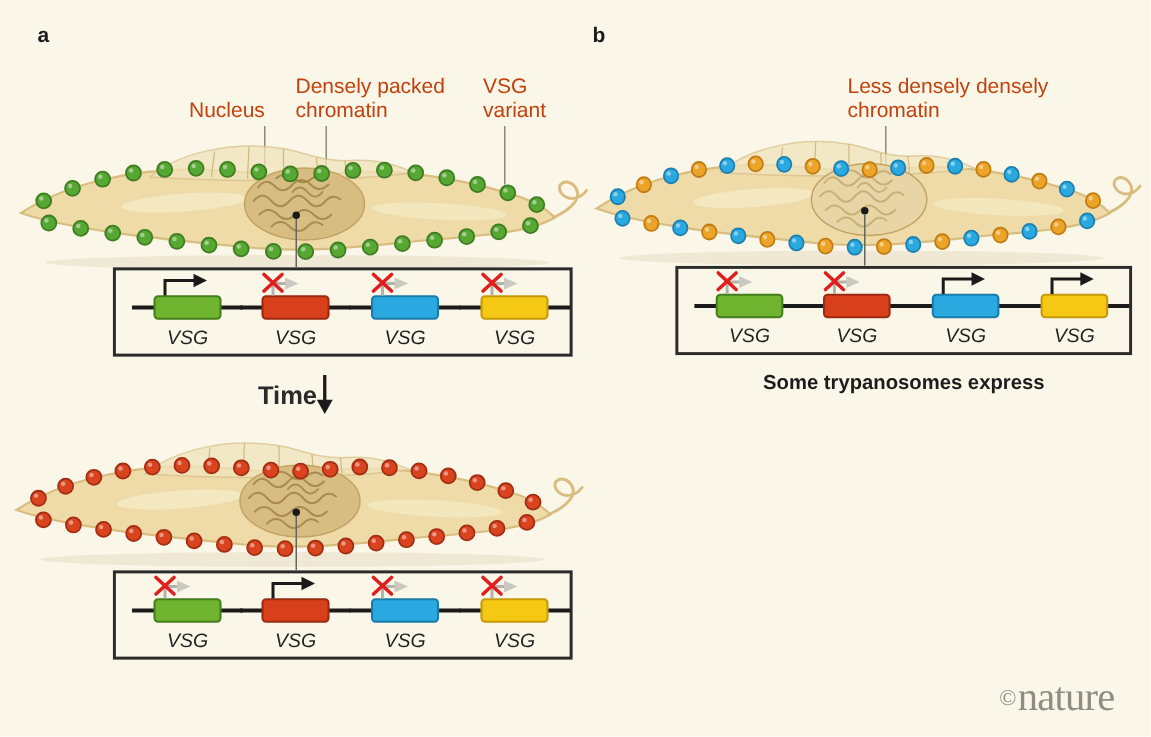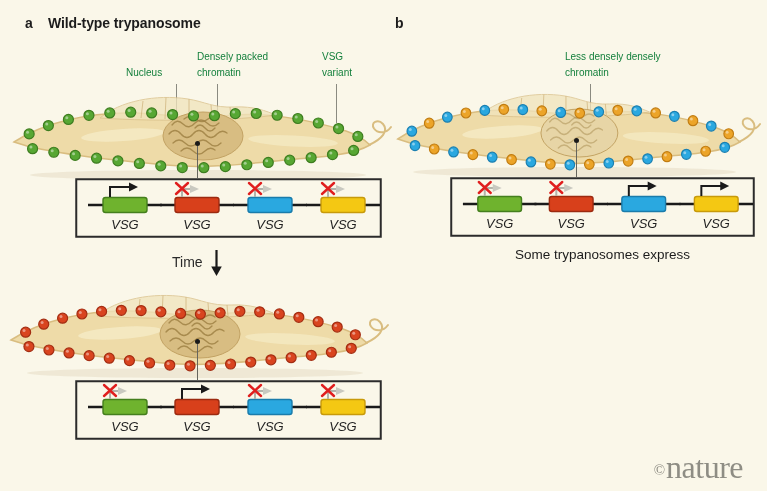--- a/index.html
+++ b/index.html
@@ -1,37 +1,36 @@
 <!DOCTYPE html>
 <html><head>
 <meta charset="utf-8">
 <style>
   html,body{margin:0;padding:0;}
   body{font-family:"Liberation Sans",sans-serif;background:#ffffff;}
   .figure{position:relative;width:767px;height:491px;background:#faf7e9;overflow:hidden;}
   .panel-tag{position:absolute;font-size:14px;font-weight:bold;color:#1c1c1c;}
   .panel-title{position:absolute;font-size:14px;font-weight:bold;color:#1c1c1c;letter-spacing:-0.1px;}
-  .lbl{position:absolute;font-size:10px;color:#15803d;line-height:16px;white-space:nowrap;}
+  .lbl{position:absolute;font-size:14px;color:#c2410c;line-height:16px;white-space:nowrap;}
   .leader{position:absolute;width:1.5px;background:#8a8a80;}
   .npt-dot{position:absolute;width:5px;height:5px;border-radius:50%;background:#1a1a1a;}
   .npt-line{position:absolute;width:1.5px;background:#66655d;}
   .cell,.genebox,.timearrow{position:absolute;display:block;}
-  .time-lbl{position:absolute;font-size:14px;color:#2a2a2a;}
-  .caption{position:absolute;font-size:13.5px;font-weight:normal;color:#1c1c1c;text-align:center;line-height:17px;}
+  .time-lbl{position:absolute;font-size:17px;color:#2a2a2a;font-weight:bold;}
+  .caption{position:absolute;font-size:13.5px;font-weight:bold;color:#1c1c1c;text-align:center;line-height:17px;}
   .logo{position:absolute;right:24px;top:449px;color:#8e8d84;font-family:"Liberation Serif",serif;}
   .logo .copy{font-size:15px;vertical-align:3px;margin-right:1px;}
-  .logo .logoname{font-size:32px;letter-spacing:-0.5px;}
+  .logo .logoname{font-size:27px;letter-spacing:-0.5px;}
 </style>
 </head>
 <body>
 
 <div class="figure">
 
   <div class="panel-tag" style="left:25px;top:15px">a</div>
-  <div class="panel-title" style="left:48px;top:15px">Wild-type trypanosome</div>
 
   <div class="lbl" style="left:126px;top:65px">Nucleus</div>
   <div class="lbl" style="left:197px;top:49px">
     <div>Densely packed</div>
     <div>chromatin</div>
   </div>
   <div class="lbl" style="left:322px;top:49px">
     <div>VSG</div>
     <div>variant</div>
   </div>

